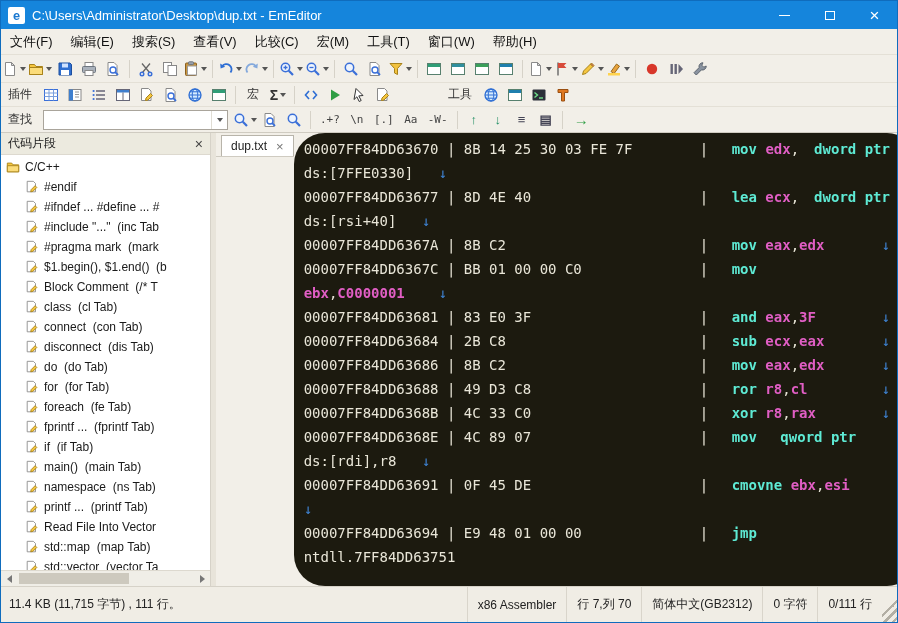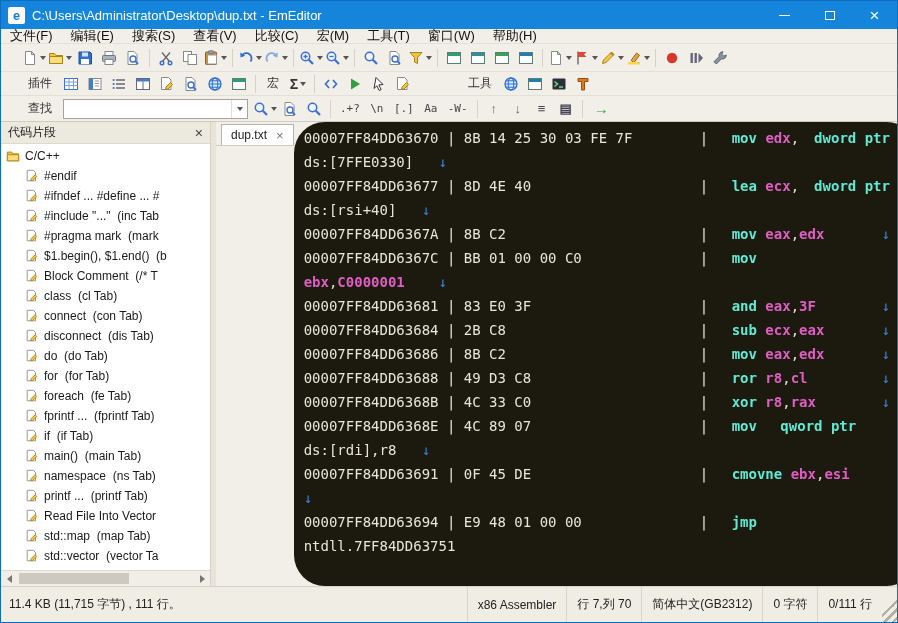--- a/index.html
+++ b/index.html
@@ -9,25 +9,25 @@
   
   .titlebar { height:28px; background:#1585dc; display:flex; align-items:center; color:#fff; font-size:13px; padding-left:7px; flex:none; }
   .app-logo { width:17px; height:17px; margin-right:7px; flex:none; }
   .title { flex:1; white-space:nowrap; overflow:hidden; }
   .win-btn { width:45px; height:28px; display:flex; align-items:center; justify-content:center; flex:none; position:relative; }
   .mini-bar { width:11px; height:1px; background:#fff; }
   .max-box { width:10px; height:9px; border:1px solid #fff; }
   .close-x { color:#fff; font-size:17px; line-height:1; }
 
   
-  .menubar { height:15px; display:flex; align-items:stretch; background:#f2efe8; font-size:13px; color:#111; border-bottom:1px solid #e4e0d6; flex:none; }
+  .menubar { height:26px; display:flex; align-items:stretch; background:#f2efe8; font-size:13px; color:#111; border-bottom:1px solid #e4e0d6; flex:none; }
   .menu-item { padding:0 9px; display:flex; align-items:center; }
 
   
-  .toolbar { display:flex; align-items:center; background:#f2efe8; padding:0 20px; flex:none; }
+  .toolbar { display:flex; align-items:center; background:#f2efe8; padding:0 0; flex:none; }
   .tb1 { height:28px; border-bottom:1px solid #e4e0d6; }
   .tb2 { height:24px; border-bottom:1px solid #e4e0d6; }
   .tb3 { height:26px; border-bottom:1px solid #cfcbc1; }
   .tbtn { height:22px; min-width:22px; display:flex; align-items:center; justify-content:center; margin:0 1px; border-radius:2px; }
   .ic { width:16px; height:16px; display:block; }
   .ic14 { width:14px; height:14px; display:block; margin-right:5px; flex:none; }
   .caret { width:0; height:0; border-left:3px solid transparent; border-right:3px solid transparent; border-top:4px solid #555; margin-left:2px; }
   .sep { width:1px; height:18px; background:#d6d2c8; margin:0 4px; flex:none; }
   .tlabel { font-size:12px; color:#333; padding:0 7px; white-space:nowrap; }
   .sigma-glyph { font-size:14px; font-weight:bold; color:#333; }

